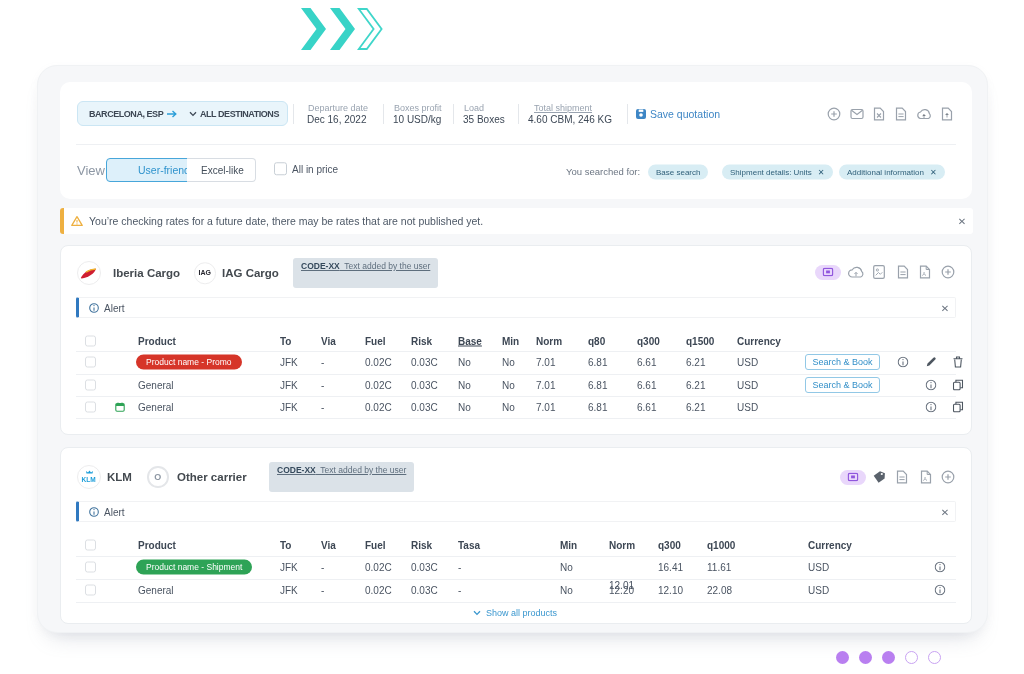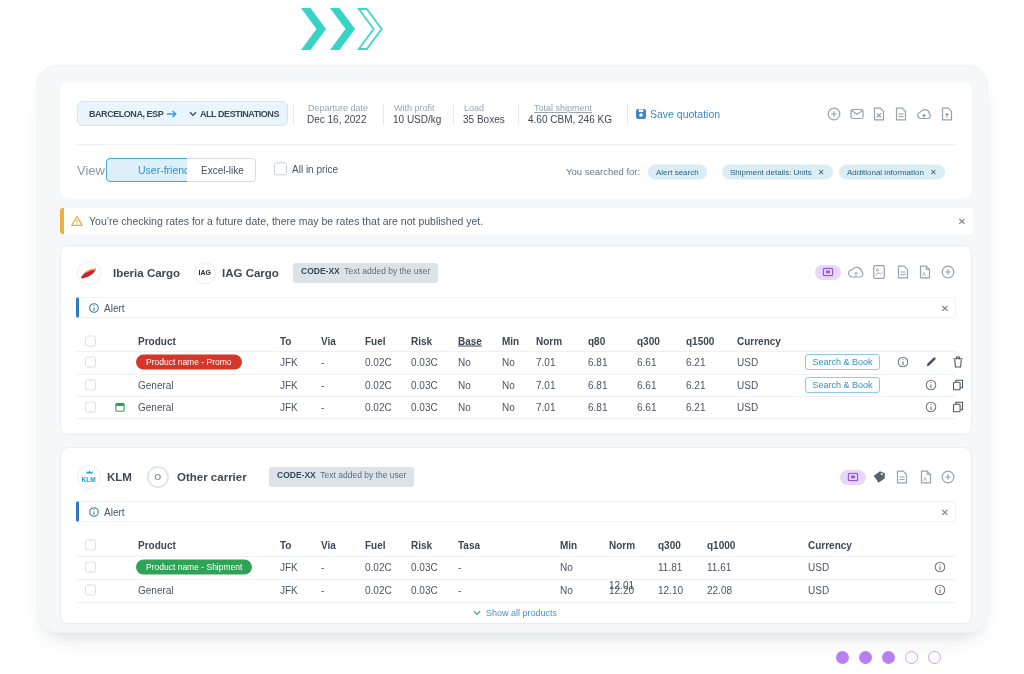--- a/index.html
+++ b/index.html
@@ -9,21 +9,21 @@
 .b{font-weight:bold;color:#3d4754;}
 .nm{position:absolute;font-size:11.5px;font-weight:bold;color:#43494f;white-space:nowrap;transform:translateY(-50%);}
 .lbl{position:absolute;font-size:9px;color:#99a3b0;white-space:nowrap;}
 .val{position:absolute;font-size:10px;color:#3d4856;white-space:nowrap;}
 .vsep{position:absolute;width:1px;background:#e4e7eb;}
 .hline{position:absolute;height:1px;background:#eef0f3;}
 .cb{position:absolute;width:11px;height:11px;border:1.3px solid #dcdfe3;border-radius:2.5px;background:#fff;transform:translateY(-50%);box-sizing:border-box;}
 .circle{position:absolute;background:#fff;border:1px solid #ededee;border-radius:50%;display:flex;align-items:center;justify-content:center;transform:translateY(-50%);box-sizing:border-box;}
 .pillred{position:absolute;background:#d63529;color:#fff;font-size:8.5px;border-radius:8px;height:15px;line-height:15px;padding:0 10px;transform:translateY(-50%);}
 .pillgreen{position:absolute;background:#2ea356;color:#fff;font-size:8.5px;border-radius:8px;height:15px;line-height:15px;padding:0 10px;transform:translateY(-50%);}
-.codepill{position:absolute;background:#dbe2e8;border-radius:3px;height:20px;line-height:16px;font-size:8.5px;color:#5e6e7d;padding:0 8px;transform:translateY(-50%);white-space:nowrap;}
+.codepill{position:absolute;background:#dbe2e8;border-radius:3px;height:30px;line-height:16px;font-size:8.5px;color:#5e6e7d;padding:0 8px;transform:translateY(-50%);white-space:nowrap;text-decoration:underline;}
 .codepill b{color:#35495c;font-size:8.5px;}
 .tag{position:absolute;background:#d8edf4;border-radius:8px;height:15px;line-height:15px;font-size:8px;color:#30607a;padding:0 8px;transform:translateY(-50%);white-space:nowrap;}
 .tag .x{margin-left:6px;font-size:8px;}
 .alertbar{position:absolute;left:76px;width:880px;height:21px;background:#fff;border:1px solid #f1f2f4;border-left:3px solid #3079c0;border-radius:2px;box-sizing:border-box;}
 .xclose{position:absolute;color:#6b7480;font-size:10px;transform:translate(-50%,-50%);}
 .sbbtn{position:absolute;width:75px;height:16px;border:1px solid #92c8e6;border-radius:3px;color:#328fc8;font-size:9px;text-align:center;line-height:15px;transform:translateY(-50%);background:#fff;box-sizing:border-box;}
 .ic{position:absolute;transform:translate(-50%,-50%);color:#99a1ab;}
 .dot{position:absolute;width:13px;height:13px;border-radius:50%;box-sizing:border-box;}
 </style>
 </head>
@@ -41,21 +41,21 @@
     <path d="M1 4.5 H9.5 M6.5 1.5 L9.8 4.5 L6.5 7.5" stroke="#2d9fd8" stroke-width="1.4" fill="none"></path>
   </svg>
 <svg class="ic" style="left:193px;top:114px" width="8" height="6" viewBox="0 0 8 6">
     <path d="M1 1.2 L4 4.4 L7 1.2" stroke="#3d4856" stroke-width="1.3" fill="none"></path>
   </svg>
 <div class="t b" style="left:200px;top:114px;font-size:9px;letter-spacing:-0.45px;">ALL DESTINATIONS</div>
 <div class="vsep" style="left:293px;top:104px;height:20px;"></div>
 <div class="lbl" style="left:308px;top:103px;">Departure date</div>
 <div class="val" style="left:307px;top:114px;">Dec 16, 2022</div>
 <div class="vsep" style="left:383px;top:104px;height:20px;"></div>
-<div class="lbl" style="left:394px;top:103px;">With profit</div>
+<div class="lbl" style="left:394px;top:103px;">Boxes profit</div>
 <div class="val" style="left:393px;top:114px;">10 USD/kg</div>
 <div class="vsep" style="left:453px;top:104px;height:20px;"></div>
 <div class="lbl" style="left:464px;top:103px;">Load</div>
 <div class="val" style="left:463px;top:114px;">35 Boxes</div>
 <div class="vsep" style="left:518px;top:104px;height:20px;"></div>
 <div class="lbl" style="left:534px;top:103px;text-decoration:underline;">Total shipment</div>
 <div class="val" style="left:528px;top:114px;">4.60 CBM, 246 KG</div>
 <div class="vsep" style="left:627px;top:104px;height:20px;"></div>
 <svg class="ic" style="left:641px;top:114px" width="11" height="11" viewBox="0 0 11 11">
     <rect x="0.5" y="0.5" width="10" height="10" rx="2" fill="#3e86c5"></rect>
@@ -89,21 +89,21 @@
   </svg>
 <div class="hline" style="left:76px;top:144px;width:880px;"></div>
 <div class="t" style="left:77px;top:170px;font-size:13px;color:#8d97a4;">View:</div>
 <div class="abs" style="left:106px;top:158px;width:83px;height:24px;background:#ddf0fa;border:1px solid #47a6da;border-radius:4px 0 0 4px;box-sizing:border-box;"></div>
 <div class="t" style="left:118px;top:170px;color:#2e93cd;font-size:10.5px;padding-left:20px;">User-friendly</div>
 <div class="abs" style="left:187px;top:158px;width:69px;height:24px;background:#fff;border:1px solid #d8dde3;border-left:none;border-radius:0 4px 4px 0;box-sizing:border-box;"></div>
 <div class="t" style="left:201px;top:170px;color:#434e5a;font-size:10px;">Excel-like</div>
 <div class="cb" style="left:273.5px;top:168.5px;width:13.5px;height:13.5px;border-color:#c8cfd6;"></div>
 <div class="t" style="left:292px;top:169px;font-size:10px;">All in price</div>
 <div class="t" style="left:566px;top:171px;font-size:9.5px;color:#6c7683;">You searched for:</div>
-<div class="tag" style="left:648px;top:171.5px;">Alert search</div>
+<div class="tag" style="left:648px;top:171.5px;">Base search</div>
 <div class="tag" style="left:722px;top:171.5px;">Shipment details: Units<span class="x">✕</span></div>
 <div class="tag" style="left:839px;top:171.5px;">Additional information<span class="x">✕</span></div>
 <div class="abs" style="left:60px;top:208px;width:913px;height:26px;background:#fff;border-radius:3px;border-left:4px solid #eeb041;box-sizing:border-box;"></div>
 <svg class="ic" style="left:77px;top:221px" width="12" height="11" viewBox="0 0 12 11">
     <path d="M6 1.2 L11.2 9.9 L0.8 9.9 Z" fill="none" stroke="#eeb041" stroke-width="1.3" stroke-linejoin="round"></path>
     <path d="M6 4.6 L6 6.9" stroke="#eeb041" stroke-width="1.1"></path>
     <circle cx="6" cy="8.4" r="0.6" fill="#eeb041"></circle>
   </svg>
 <div class="t" style="left:89px;top:221px;font-size:10.5px;color:#4d5866;">You’re checking rates for a future date, there may be rates that are not published yet.</div>
 <div class="xclose" style="left:962px;top:221px;">✕</div>
@@ -306,21 +306,21 @@
 <div class="hline" style="left:76px;top:556px;width:880px;"></div>
 <div class="cb" style="left:85px;top:567.3px;"></div>
 <div class="pillgreen" style="left:136px;top:567.3px;">Product name - Shipment</div>
 <div class="t" style="left:280px;top:567.3px;">JFK</div>
 <div class="t" style="left:321px;top:567.3px;">-</div>
 <div class="t" style="left:365px;top:567.3px;">0.02C</div>
 <div class="t" style="left:411px;top:567.3px;">0.03C</div>
 <div class="t" style="left:458px;top:567.3px;">-</div>
 <div class="t" style="left:560px;top:567.3px;">No</div>
 <div class="t" style="left:609px;top:585px;">12.01</div>
-<div class="t" style="left:658px;top:567.3px;">11.81</div>
+<div class="t" style="left:658px;top:567.3px;">16.41</div>
 <div class="t" style="left:707px;top:567.3px;">11.61</div>
 <div class="t" style="left:808px;top:567.3px;">USD</div>
 <svg class="ic" style="left:940px;top:567.3px" width="11" height="11" viewBox="0 0 11 11">
     <circle cx="5.5" cy="5.5" r="4.8" fill="none" stroke="#6b7480" stroke-width="1.1"></circle>
     <path d="M5.5 5.1 L5.5 8.8" stroke="#6b7480" stroke-width="1.1"></path>
     <circle cx="5.5" cy="3.1" r="0.7" fill="#6b7480"></circle>
   </svg>
 <div class="hline" style="left:76px;top:579px;width:880px;"></div>
 <div class="cb" style="left:85px;top:590px;"></div>
 <div class="t" style="left:138px;top:590px;">General</div>

